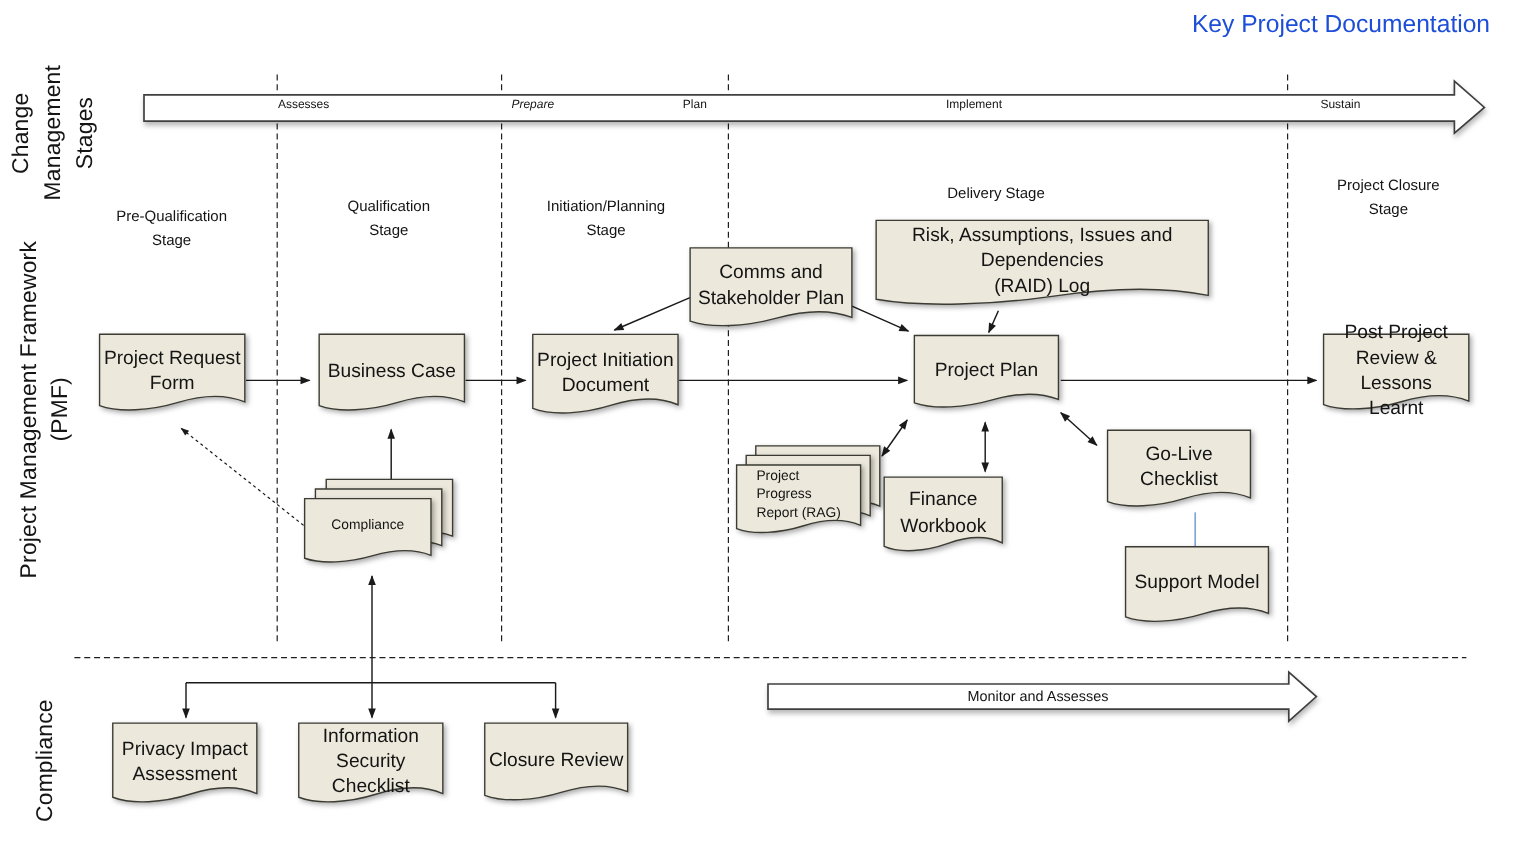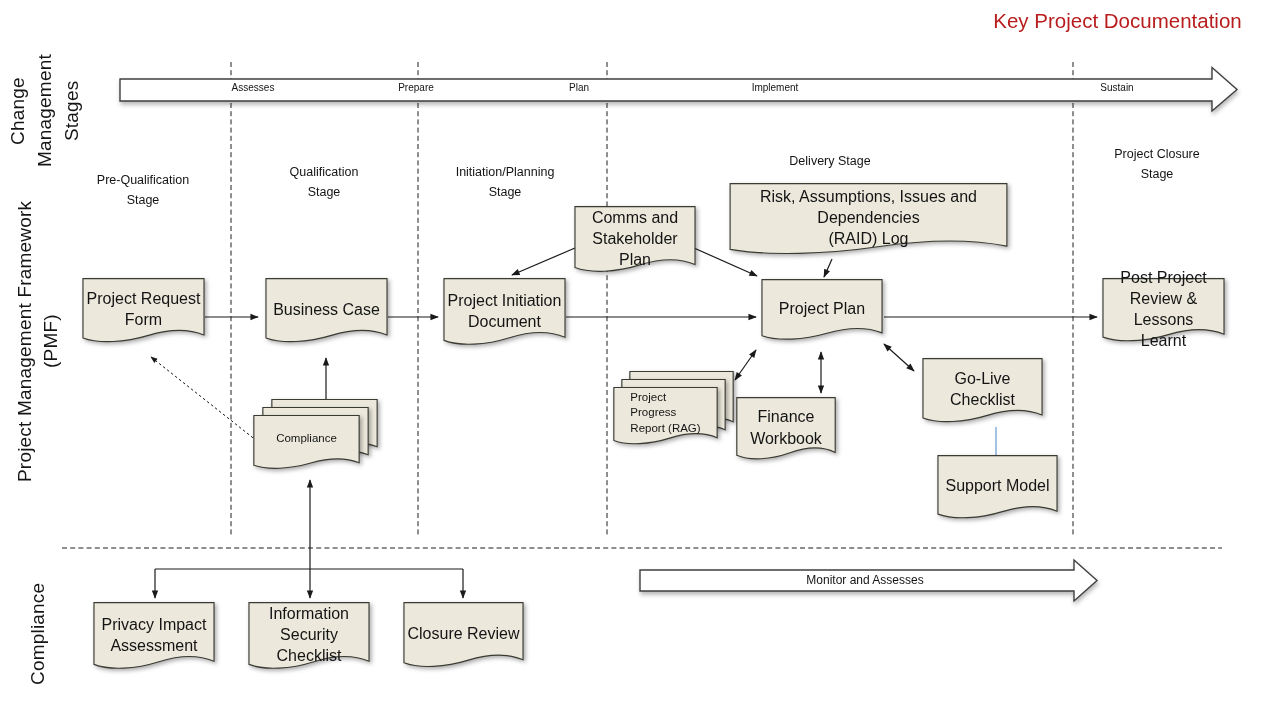--- a/index.html
+++ b/index.html
@@ -21,21 +21,21 @@
   .doc-label{position:absolute;left:2%;right:2%;top:0;bottom:15%;display:flex;align-items:center;
              justify-content:center;text-align:center;font-size:16px;line-height:1.32;
              white-space:pre-line;}
   .stack-label{position:absolute;display:flex;align-items:center;justify-content:center;
                text-align:left;font-size:11.5px;line-height:1.32;white-space:pre-line;}
   .label{position:absolute;text-align:center;white-space:pre-line;}
   .stage-label{font-size:12.5px;line-height:1.6;}
   .step-label{position:absolute;top:82px;width:120px;text-align:center;font-size:10px;}
   .vlabel{position:absolute;writing-mode:vertical-rl;transform:rotate(180deg);text-align:center;
           font-size:19px;line-height:27px;letter-spacing:.2px;color:#151515;white-space:pre-line;}
-  .title{position:absolute;font-size:20.5px;color:#b91c1c;text-align:center;}
+  .title{position:absolute;font-size:20.5px;color:#1d4ed8;text-align:center;}
   .monitor-label{position:absolute;font-size:12px;text-align:center;}
 </style>
 </head>
 <body>
 
 <div class="canvas">
 
   <svg class="layer" viewBox="0 0 1280 720">
     <defs>
       <marker id="arr" viewBox="0 0 10 8" refX="8.5" refY="4" markerWidth="8" markerHeight="6.5" orient="auto-start-reverse">
@@ -75,23 +75,23 @@
   <div class="title" style="left:975px;top:9px;width:285px;">Key Project Documentation</div>
 
   <div class="vlabel" style="left:4px;top:28px;width:88px;height:166px;">Change
 Management
 Stages</div>
   <div class="vlabel" style="left:12px;top:167px;width:56px;height:348px;line-height:26px;">Project Management Framework
 (PMF)</div>
   <div class="vlabel" style="left:24px;top:573px;width:30px;height:122px;">Compliance</div>
 
   <div class="step-label" style="left:193px;">Assesses</div>
-  <div class="step-label" style="left:356px;">Prepare</div>
+  <div class="step-label" style="left:384px;font-style:italic;">Prepare</div>
   <div class="step-label" style="left:519px;">Plan</div>
-  <div class="step-label" style="left:715px;">Implement</div>
+  <div class="step-label" style="left:715px;text-align:right;">Implement</div>
   <div class="step-label" style="left:1057px;">Sustain</div>
 
   <div class="monitor-label" style="left:745px;top:573px;width:240px;">Monitor and Assesses</div>
 
   <div class="label stage-label" style="left:78px;top:170px;width:130px;">Pre-Qualification
 Stage</div>
   <div class="label stage-label" style="left:259px;top:162px;width:130px;">Qualification
 Stage</div>
   <div class="label stage-label" style="left:435px;top:162px;width:140px;">Initiation/Planning
 Stage</div>
@@ -128,21 +128,21 @@
   </div>
 
   <div class="doc" style="left:443px;top:278px;width:123px;height:77px;">
     <svg class="doc-shape" viewBox="0 0 100 100" preserveAspectRatio="none">
         <path d="M0.8,0.8 L99.2,0.8 L99.2,77 C86,68 71,69 54,77.5 C35,87 14,89 0.8,81 Z"></path>
       </svg>
     <div class="doc-label">Project Initiation
 Document</div>
   </div>
 
-  <div class="doc" style="left:574px;top:206px;width:122px;height:76px;">
+  <div class="doc" style="left:574px;top:206px;width:137px;height:76px;">
     <svg class="doc-shape" viewBox="0 0 100 100" preserveAspectRatio="none">
         <path d="M0.8,0.8 L99.2,0.8 L99.2,77 C86,68 71,69 54,77.5 C35,87 14,89 0.8,81 Z"></path>
       </svg>
     <div class="doc-label">Comms and
 Stakeholder Plan</div>
   </div>
 
   <div class="doc" style="left:729px;top:183px;width:279px;height:82px;">
     <svg class="doc-shape" viewBox="0 0 100 100" preserveAspectRatio="none">
         <path d="M0.4,0.8 L99.6,0.8 L99.6,77 C86,68 71,69 54,77.5 C35,87 14,89 0.4,81 Z"></path>

